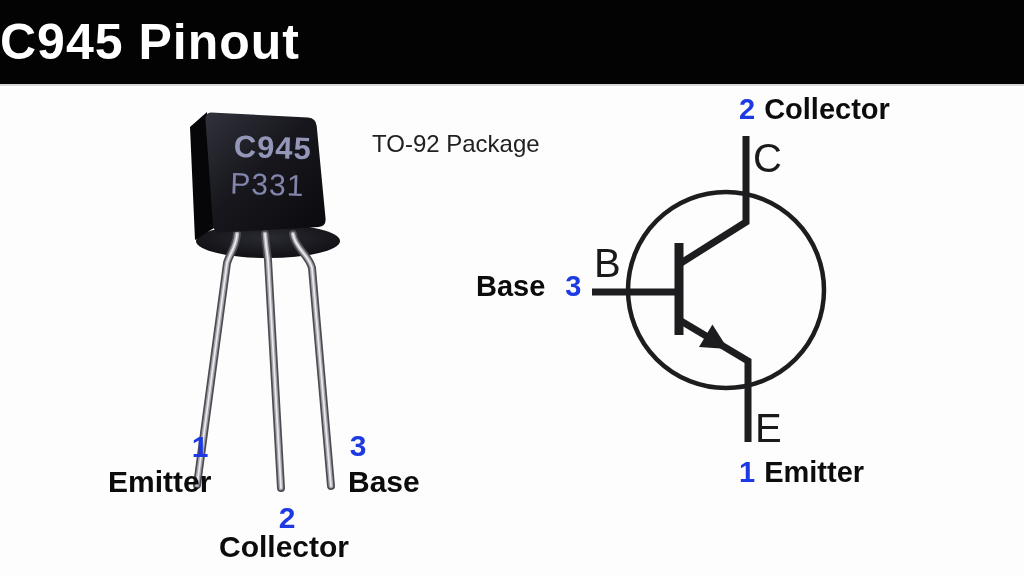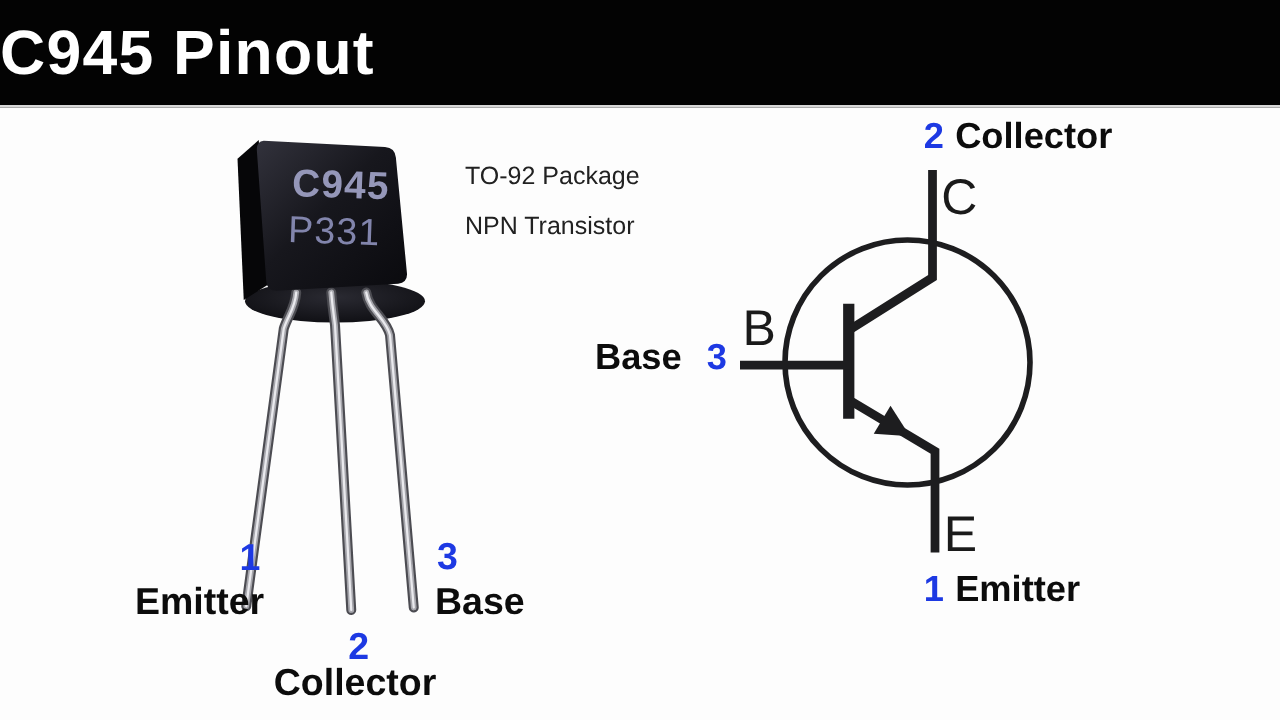--- a/index.html
+++ b/index.html
@@ -23,21 +23,21 @@
   }
   .page-title{
     margin:0;
     color:var(--header-fg,#ffffff);
     font-size:50px;
     font-weight:bold;
     letter-spacing:1px;
   }
   .abs{position:absolute;}
   .desc-line{
-    font-size:20px;
+    font-size:24px;
     color:#212121;
     white-space:nowrap;
   }
   .pin-number{
     font-size:30px;
     font-weight:bold;
     color:var(--accent-blue,#1d39e3);
     text-align:center;
     width:28px;
     white-space:nowrap;
@@ -112,21 +112,20 @@
 
     <path d="M111 17.5 L208 22.5 Q216 23 216.7 31 L225.5 123 Q226.5 131 218.5 132 L121.5 137.5 Q113.5 138 113 130 L105.5 25.5 Q105 18 111 17.5 Z" fill="url(#bodyGrad)"></path>
 
     <g transform="rotate(2 170 75)">
       <text x="172" y="63" text-anchor="middle" font-family="Liberation Sans, sans-serif" font-size="31" font-weight="bold" fill="#9597b9" letter-spacing="1">C945</text>
       <text x="168" y="100" text-anchor="middle" font-family="Liberation Sans, sans-serif" font-size="30" font-weight="400" fill="#8285ac" letter-spacing="1">P331</text>
     </g>
   </svg>
 
   <div class="abs desc-line" style="left:372px;top:130px;">TO-92 Package</div>
-  <div class="abs desc-line" style="left:372px;top:170px;">NPN Transistor</div>
 
   <div class="abs pin-number" style="left:186px;top:430px;">1</div>
   <div class="abs pin-name" style="left:108px;top:465px;">Emitter</div>
 
   <div class="abs pin-number" style="left:344px;top:429px;">3</div>
   <div class="abs pin-name" style="left:348px;top:465px;">Base</div>
 
   <div class="abs pin-number" style="left:273px;top:501px;">2</div>
   <div class="abs pin-name" style="left:219px;top:530px;">Collector</div>
 

